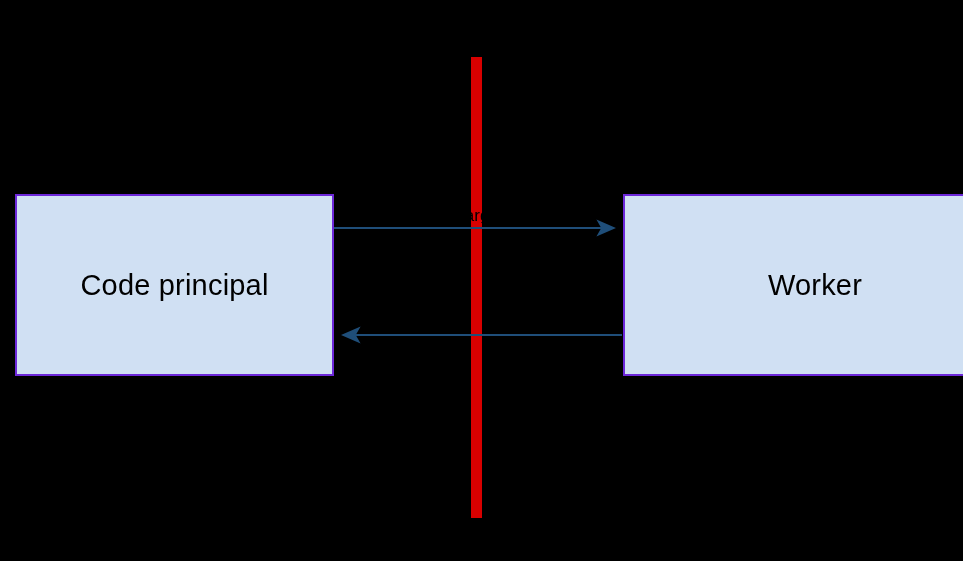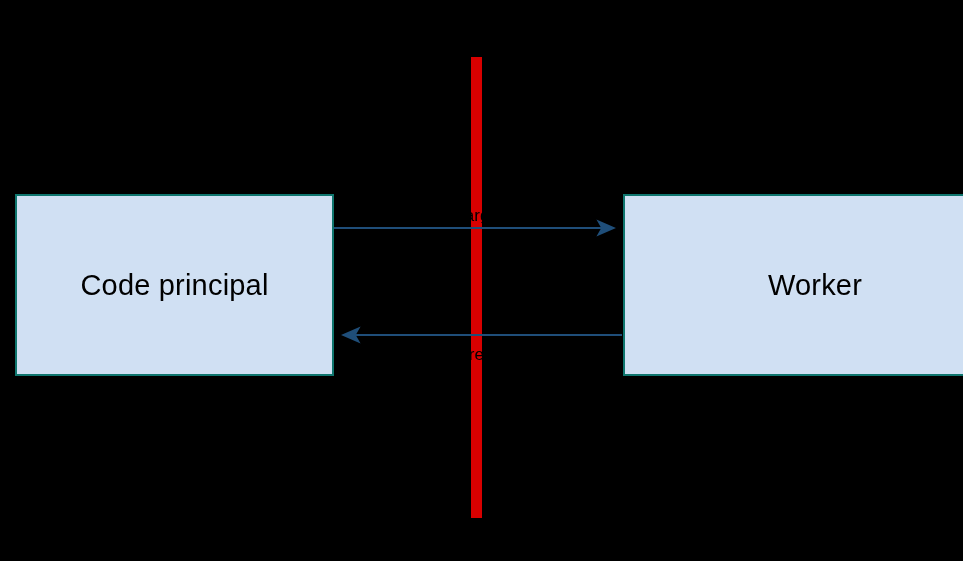--- a/index.html
+++ b/index.html
@@ -17,21 +17,21 @@
     height: 561px;
     background: #000000;
     overflow: hidden;
   }
 
   
   .node-box {
     position: absolute;
     box-sizing: border-box;
     background: #d0e0f3;
-    border: 2px solid #0f766e;
+    border: 2px solid #6d28d9;
     display: flex;
     align-items: center;
     justify-content: center;
     text-align: center;
   }
   .node-label {
     color: #000000;
     font-size: 29px;
     font-family: "Liberation Sans", sans-serif;
     letter-spacing: 0.2px;
@@ -96,15 +96,14 @@
       </marker>
     </defs>
 
     <line x1="334" y1="228" x2="614" y2="228" stroke="#1f4e79" stroke-width="2.2" marker-end="url(#head-right)"></line>
 
     <line x1="622" y1="335" x2="343" y2="335" stroke="#1f4e79" stroke-width="2.2" marker-end="url(#head-left)"></line>
   </svg>
 
   <span class="edge-label" id="edge-label-top">postMessage(args)</span>
 
-  <span class="edge-label" id="edge-label-bottom">postMessage(resultado)</span>
 
 </div>
 
 </body></html>

